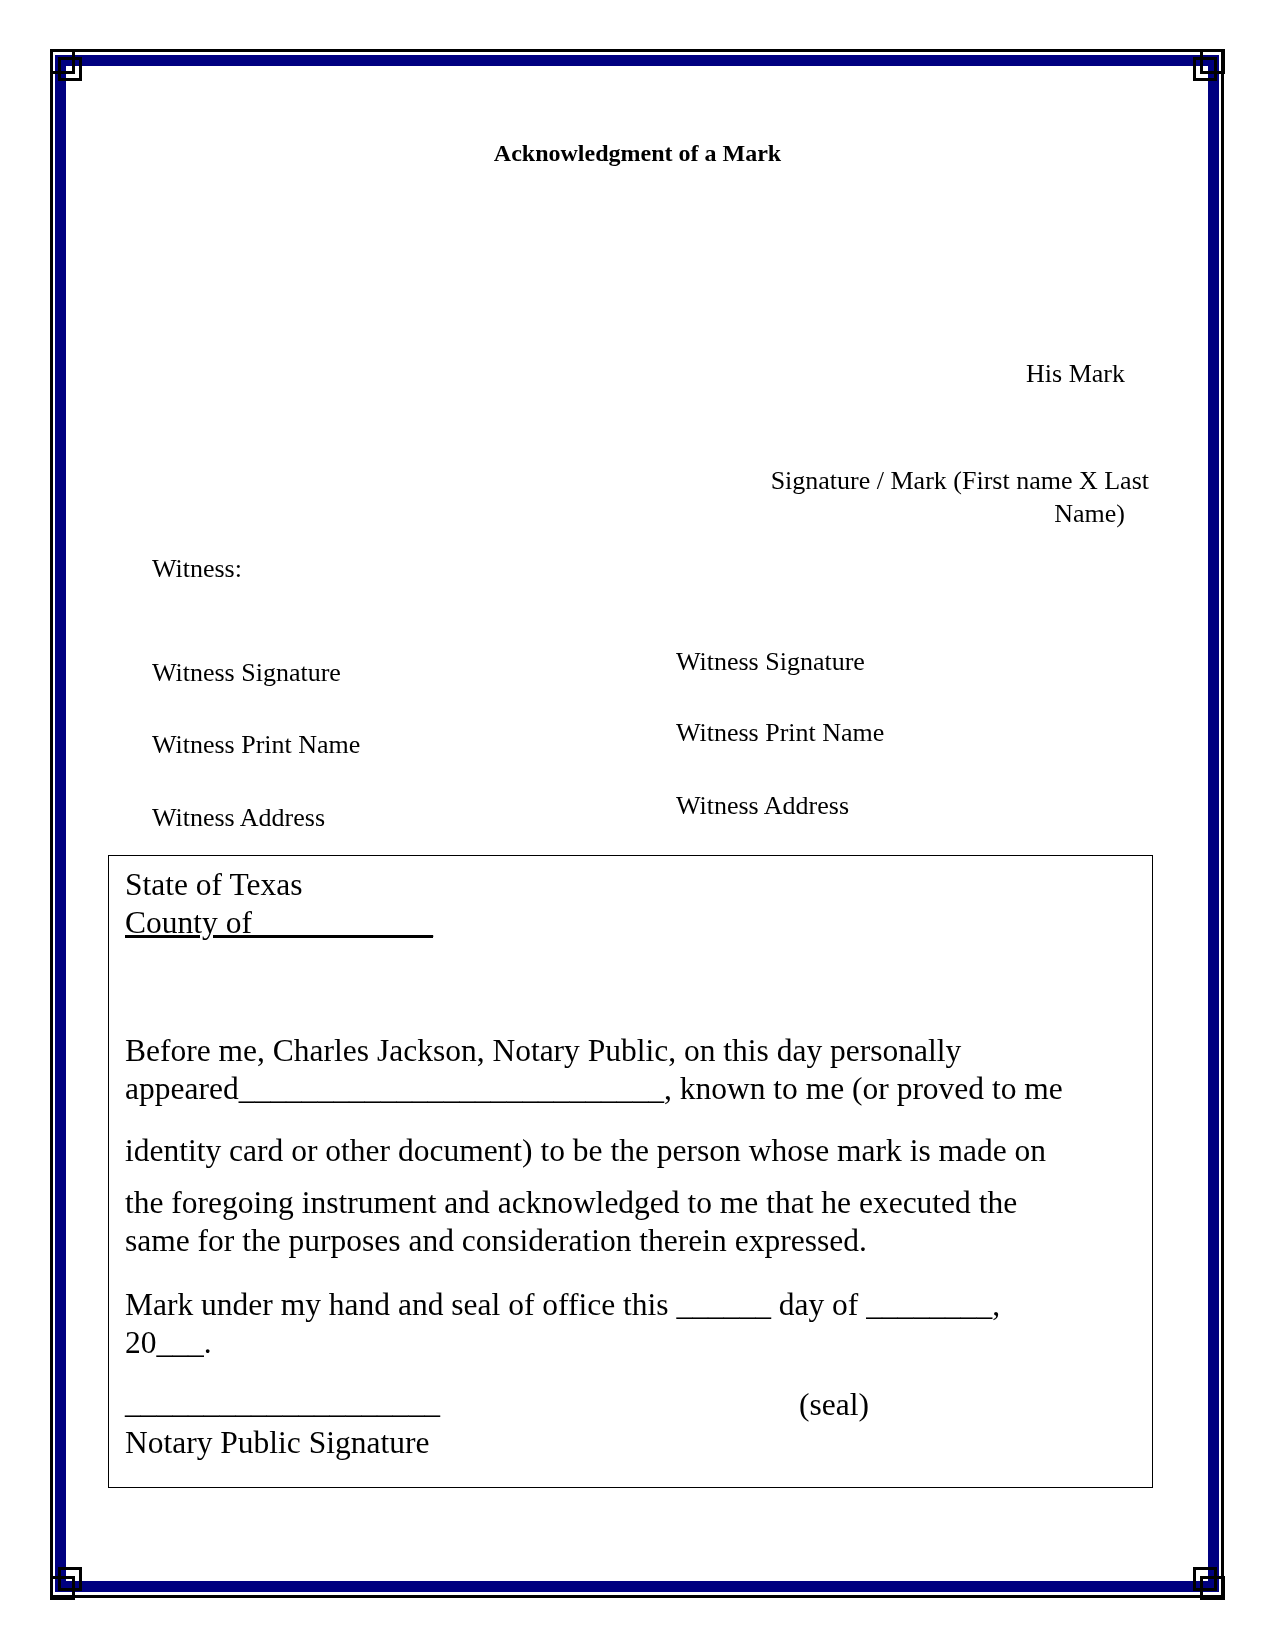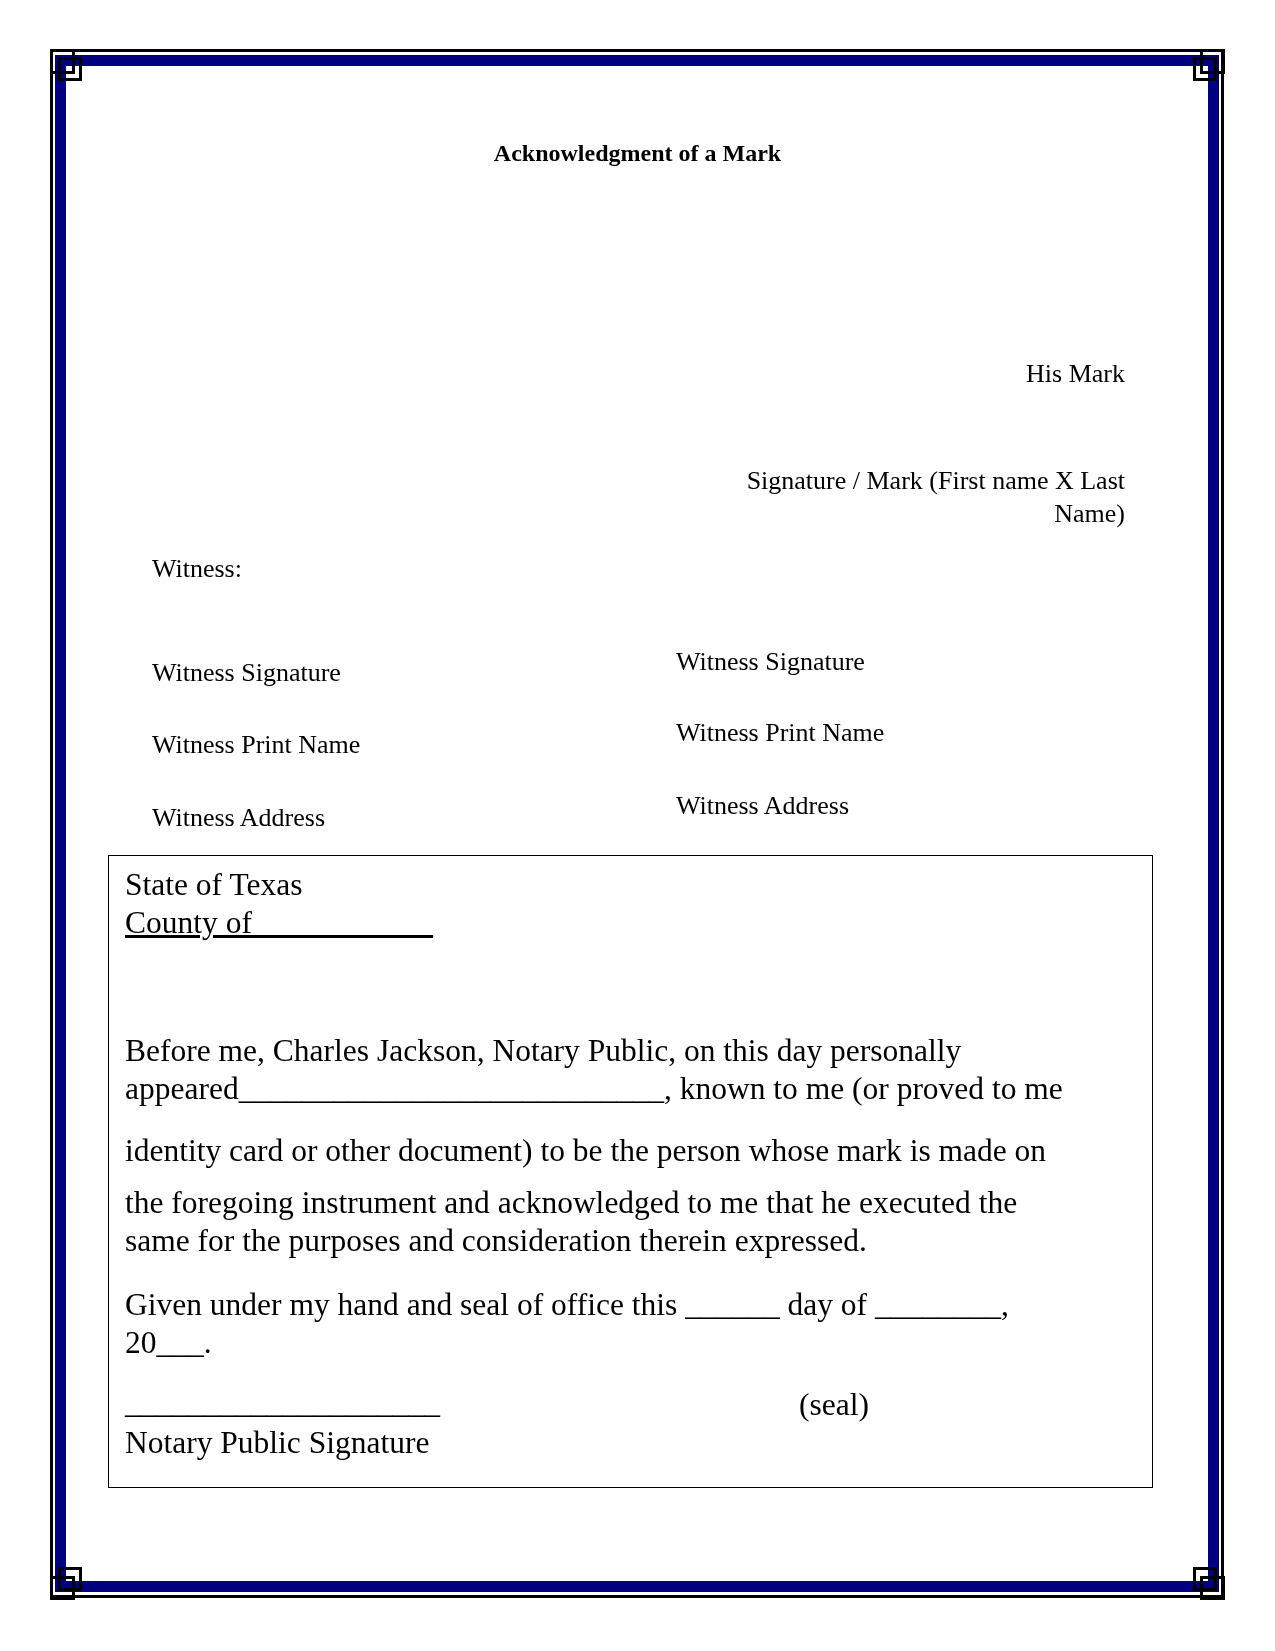--- a/index.html
+++ b/index.html
@@ -31,21 +31,21 @@
 <div class="corner" style="left:1200px; top:49px; width:25px; height:25px;"></div>
 <div class="corner" style="left:1193px; top:57px; width:24px; height:24px;"></div>
 <div class="corner" style="left:50px; top:1576px; width:25px; height:24px;"></div>
 <div class="corner" style="left:58px; top:1567px; width:24px; height:24px;"></div>
 <div class="corner" style="left:1200px; top:1576px; width:25px; height:24px;"></div>
 <div class="corner" style="left:1193px; top:1567px; width:24px; height:24px;"></div>
 
 <div class="abs title">Acknowledgment of a Mark</div>
 
 <div class="abs right-block" style="left:600px; width:525px; top:357px;">His Mark</div>
-<div class="abs right-block" style="left:600px; width:525px; top:464px;text-align:right;">Signature / Mark (First name X Last</div>
+<div class="abs right-block" style="left:624px; width:525px; top:464px;text-align:right;">Signature / Mark (First name X Last</div>
 <div class="abs right-block" style="left:600px; width:525px; top:497px;">Name)</div>
 
 <div class="abs small" style="left:152px; top:553px;">Witness:</div>
 
 <div class="abs small" style="left:152px; top:657px;">Witness Signature</div>
 <div class="abs small" style="left:152px; top:729px;">Witness Print Name</div>
 <div class="abs small" style="left:152px; top:802px;">Witness Address</div>
 
 <div class="abs small" style="left:676px; top:646px;">Witness Signature</div>
 <div class="abs small" style="left:676px; top:717px;">Witness Print Name</div>
@@ -54,19 +54,19 @@
 <div class="notary-box">
   <div class="abs nbox-text" style="top:10px;">State of Texas</div>
   <div class="abs nbox-text" style="top:48px;text-decoration:underline;">County of ___________</div>
 
   <div class="abs nbox-text" style="top:176px;">Before me, Charles Jackson, Notary Public, on this day personally</div>
   <div class="abs nbox-text" style="top:214px;">appeared___________________________, known to me (or proved to me</div>
   <div class="abs nbox-text" style="top:276px;">identity card or other document) to be the person whose mark is made on</div>
   <div class="abs nbox-text" style="top:328px;">the foregoing instrument and acknowledged to me that he executed the</div>
   <div class="abs nbox-text" style="top:366px;">same for the purposes and consideration therein expressed.</div>
 
-  <div class="abs nbox-text" style="top:430px;">Given under my hand and seal of office this ______ day of ________,</div>
+  <div class="abs nbox-text" style="top:430px;">Mark under my hand and seal of office this ______ day of ________,</div>
   <div class="abs nbox-text" style="top:468px;">20___.</div>
 
   <div class="abs nbox-text" style="top:528px;">____________________</div>
   <div class="abs nbox-text" style="top:530px; left:690px;">(seal)</div>
   <div class="abs nbox-text" style="top:568px;">Notary Public Signature</div>
 </div>
 
 </body></html>

